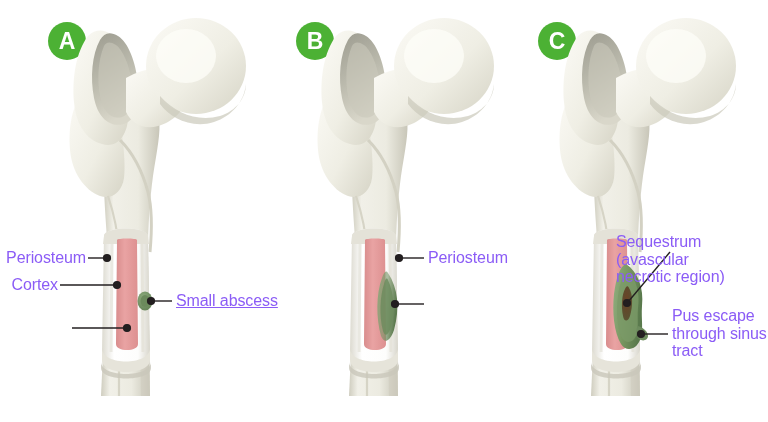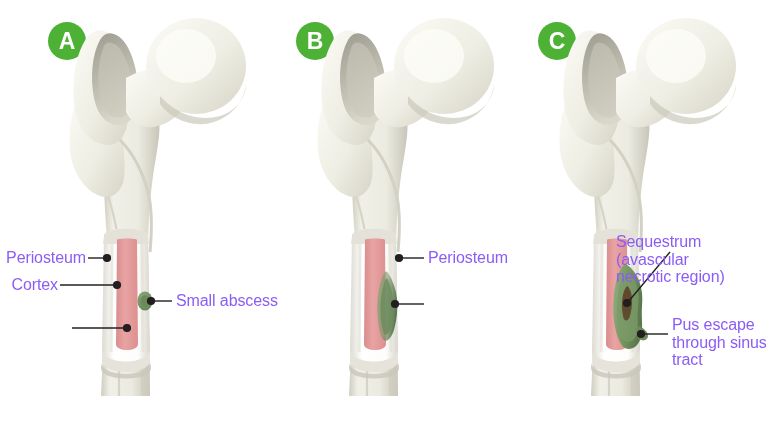--- a/index.html
+++ b/index.html
@@ -111,21 +111,21 @@
           <circle cx="117" cy="285" r="3.4"></circle>
         <line x1="72" y1="328" x2="126" y2="328"></line>
           <circle cx="127" cy="328" r="3.4"></circle>
         <line x1="152" y1="301" x2="172" y2="301"></line>
           <circle cx="151" cy="301" r="3.4"></circle>
       </g>
     </svg>
 
     <div class="lbl r" style="left:0;top:249px;width:86px;">Periosteum</div>
     <div class="lbl r" style="left:0;top:276px;width:58px;">Cortex</div>
-    <div class="lbl" style="left:176px;top:292px;">Small abscess</div>
+    <div class="lbl" style="left:176px;top:292px;text-decoration:underline;">Small abscess</div>
   </div>
 
   <div class="panel" id="panelB">
     <div class="badge" style="left:48px;top:22px;">B</div>
 
     <svg class="svgwrap" viewBox="0 0 256 422">
       <defs>
         <linearGradient id="gHeadB" x1="0" y1="0" x2="1" y2="1">
           <stop offset="0" stop-color="#fbfaf5"></stop>
             <stop offset="0.55" stop-color="#efeee4"></stop>
@@ -298,18 +298,18 @@
         <line x1="138" y1="302" x2="180" y2="252"></line>
           <circle cx="137" cy="303" r="3.4"></circle>
         <line x1="152" y1="334" x2="178" y2="334"></line>
           <circle cx="151" cy="334" r="3.4"></circle>
       </g>
     </svg>
 
     <div class="lbl" style="left:126px;top:233px;">Sequestrum
 (avascular
 necrotic region)</div>
-    <div class="lbl" style="left:182px;top:307px;margin-top:9px;">Pus escape
+    <div class="lbl" style="left:182px;top:307px;">Pus escape
 through sinus
 tract</div>
   </div>
 
 </div>
 
 </body></html>

